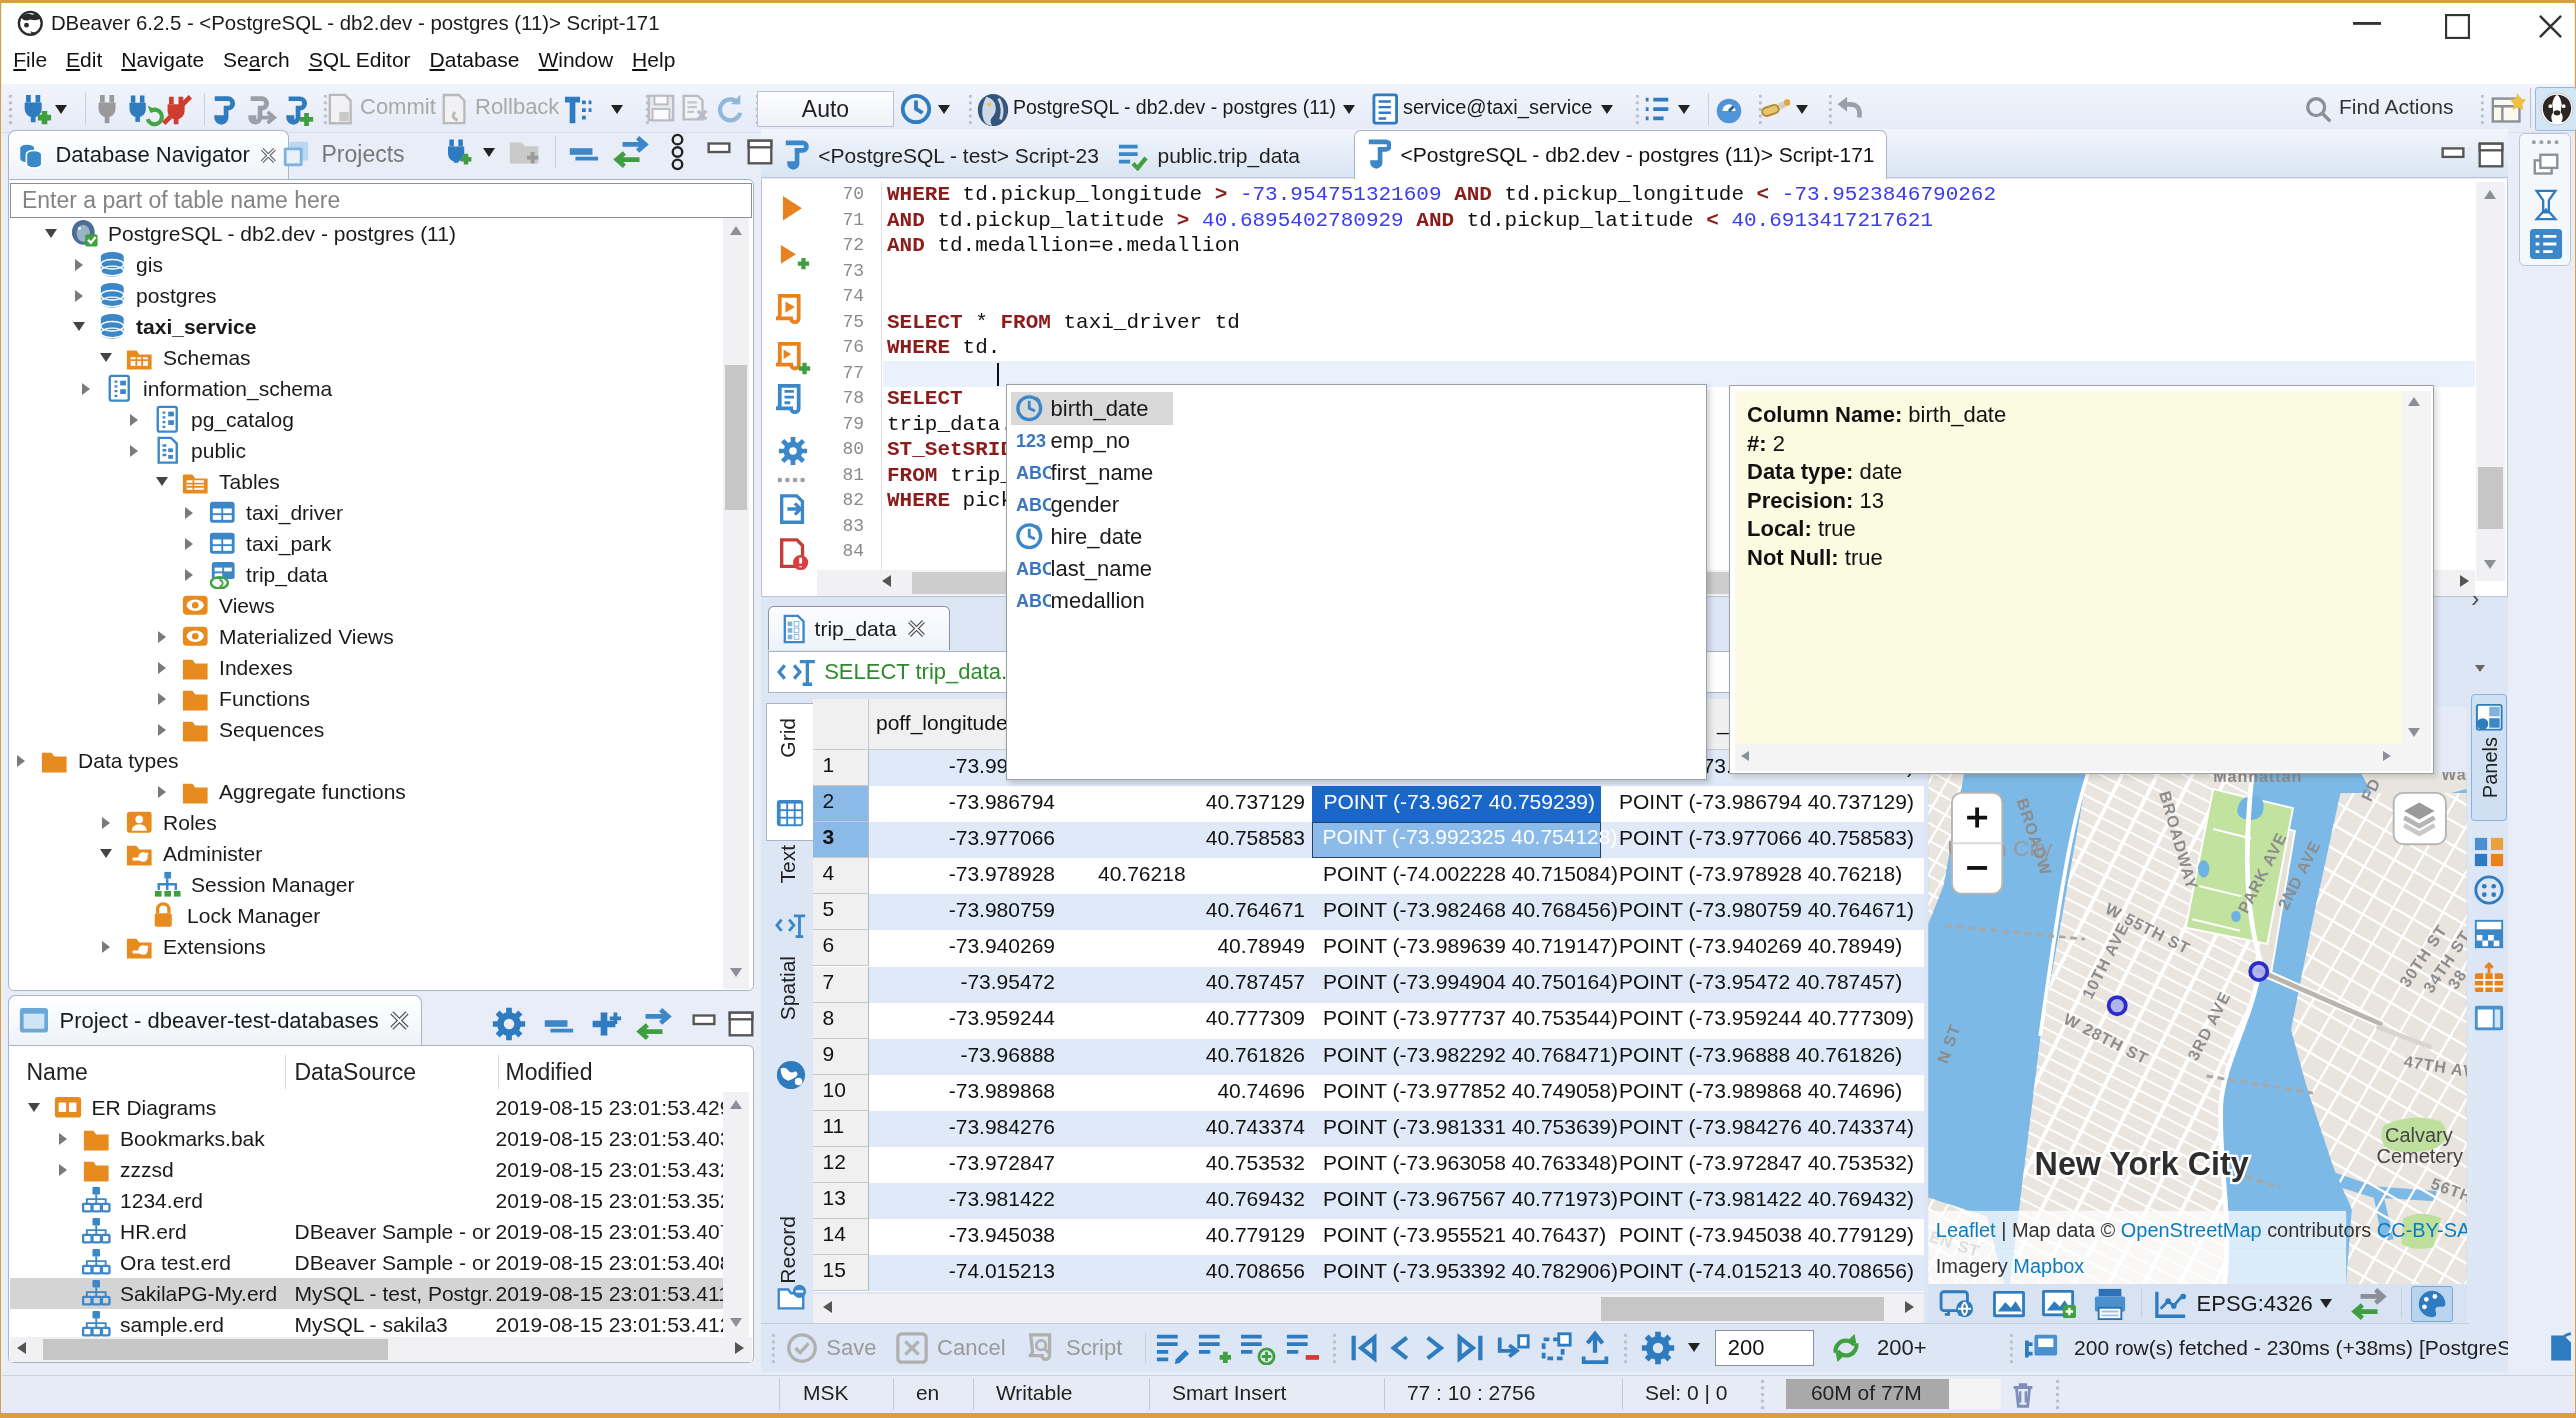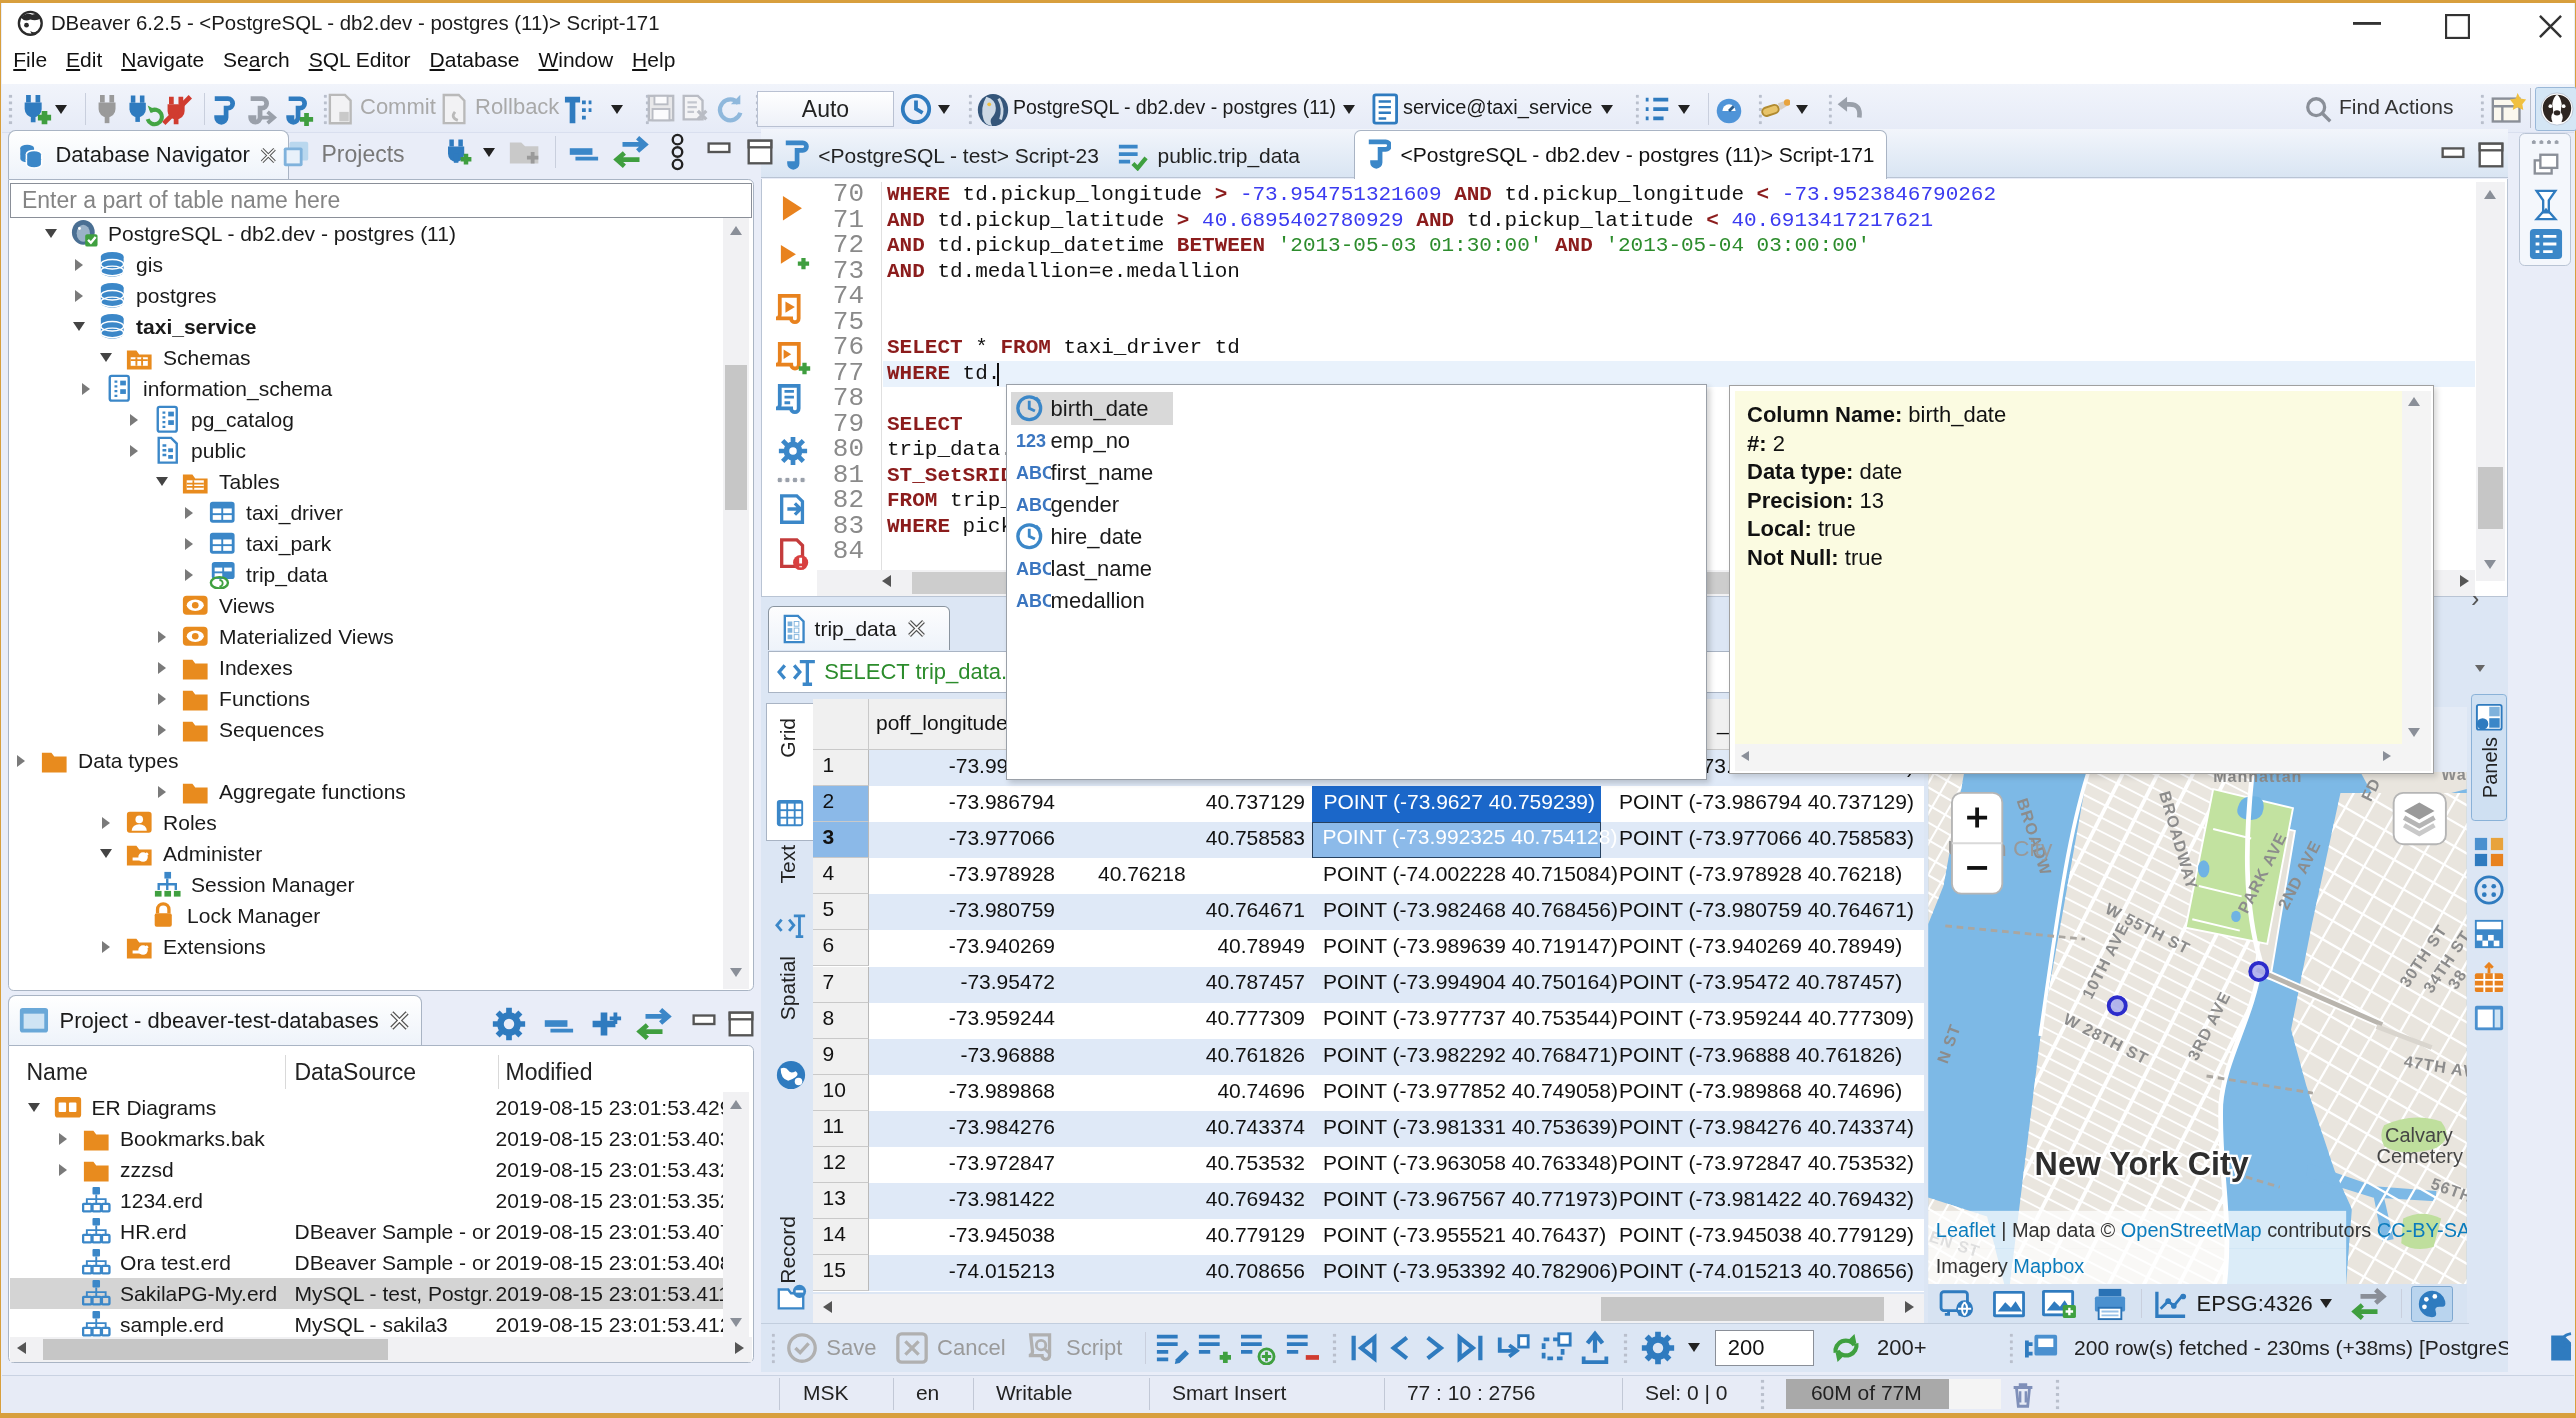--- a/index.html
+++ b/index.html
@@ -829,21 +829,21 @@
 <svg class="abs" style="left:9.5px;top:306px" width="34" height="34" viewBox="0 0 36 36">
       <path d="M6 4 h16 l6 6 v22 h-22z" fill="#fff" stroke="#3b87c8" stroke-width="3.5"></path>
       <path d="M12 18 h14 M20 12 l6 6 -6 6" fill="none" stroke="#3b87c8" stroke-width="3.5"></path>
     </svg>
 <svg class="abs" style="left:9.5px;top:350px" width="36" height="36" viewBox="0 0 38 38">
       <path d="M6 4 h16 l6 6 v22 h-22z" fill="#fff" stroke="#c43c3c" stroke-width="3.5"></path>
       <circle cx="26" cy="28" r="8" fill="#d84040"></circle>
       <path d="M26 23 v6 M26 32 v1" stroke="#fff" stroke-width="3"></path>
     </svg>
 </div>
-<div class="abs" style="left:813px;top:182px;width:51px;font-family:'Liberation Mono',monospace;font-size:26px;line-height:25.5px;text-align:right;color:#8a8a8a;z-index:2">
+<div class="abs" style="left:813px;top:182px;width:51px;font-family:'Liberation Mono',monospace;font-size:18px;line-height:25.5px;text-align:right;color:#8a8a8a;z-index:2">
     <div style="height:25.5px">70</div>
     <div style="height:25.5px">71</div>
     <div style="height:25.5px">72</div>
     <div style="height:25.5px">73</div>
     <div style="height:25.5px">74</div>
     <div style="height:25.5px">75</div>
     <div style="height:25.5px">76</div>
     <div style="height:25.5px">77</div>
     <div style="height:25.5px">78</div>
     <div style="height:25.5px">79</div>
@@ -852,21 +852,20 @@
     <div style="height:25.5px">82</div>
     <div style="height:25.5px">83</div>
     <div style="height:25.5px">84</div>
   </div>
 <div class="abs" style="left:881px;top:182px;width:0.9px;height:399px;background:#e0e0e0;z-index:2"></div>
 <div class="abs" style="left:883px;top:361px;width:1592px;height:26px;background:#e9f2fc;z-index:1"></div>
 <div class="abs" style="left:997px;top:363px;width:2.4px;height:23px;background:#111;z-index:3"></div>
 <div class="abs" style="left:887px;top:182px;width:1577px;font-family:'Liberation Mono',monospace;font-size:21px;line-height:25.5px;color:#111;z-index:2;overflow:hidden;height:399px">
     <div style="height:25.5px;white-space:pre"><span class="kw">WHERE</span> td.pickup_longitude <span class="kw">&gt;</span> <span class="num">-73.954751321609</span> <span class="kw">AND</span> td.pickup_longitude <span class="kw">&lt;</span> <span class="num">-73.9523846790262</span></div>
     <div style="height:25.5px;white-space:pre"><span class="kw">AND</span> td.pickup_latitude <span class="kw">&gt;</span> <span class="num">40.6895402780929</span> <span class="kw">AND</span> td.pickup_latitude <span class="kw">&lt;</span> <span class="num">40.6913417217621</span></div>
-    <div style="height:25.5px;white-space:pre"><span class="kw">AND</span> td.pickup_datetime <span class="kw">BETWEEN</span> <span class="str">'2013-05-03 01:30:00'</span> <span class="kw">AND</span> <span class="str">'2013-05-04 03:00:00'</span></div>
     <div style="height:25.5px;white-space:pre"><span class="kw">AND</span> td.medallion=e.medallion</div>
     <div style="height:25.5px;white-space:pre"></div>
     <div style="height:25.5px;white-space:pre"></div>
     <div style="height:25.5px;white-space:pre"><span class="kw">SELECT</span> * <span class="kw">FROM</span> taxi_driver td</div>
     <div style="height:25.5px;white-space:pre"><span class="kw">WHERE</span> td.</div>
     <div style="height:25.5px;white-space:pre"></div>
     <div style="height:25.5px;white-space:pre"><span class="kw">SELECT</span></div>
     <div style="height:25.5px;white-space:pre">trip_data.</div>
     <div style="height:25.5px;white-space:pre"><span class="kw">ST_SetSRID</span>(</div>
     <div style="height:25.5px;white-space:pre"><span class="kw">FROM</span> trip_</div>

